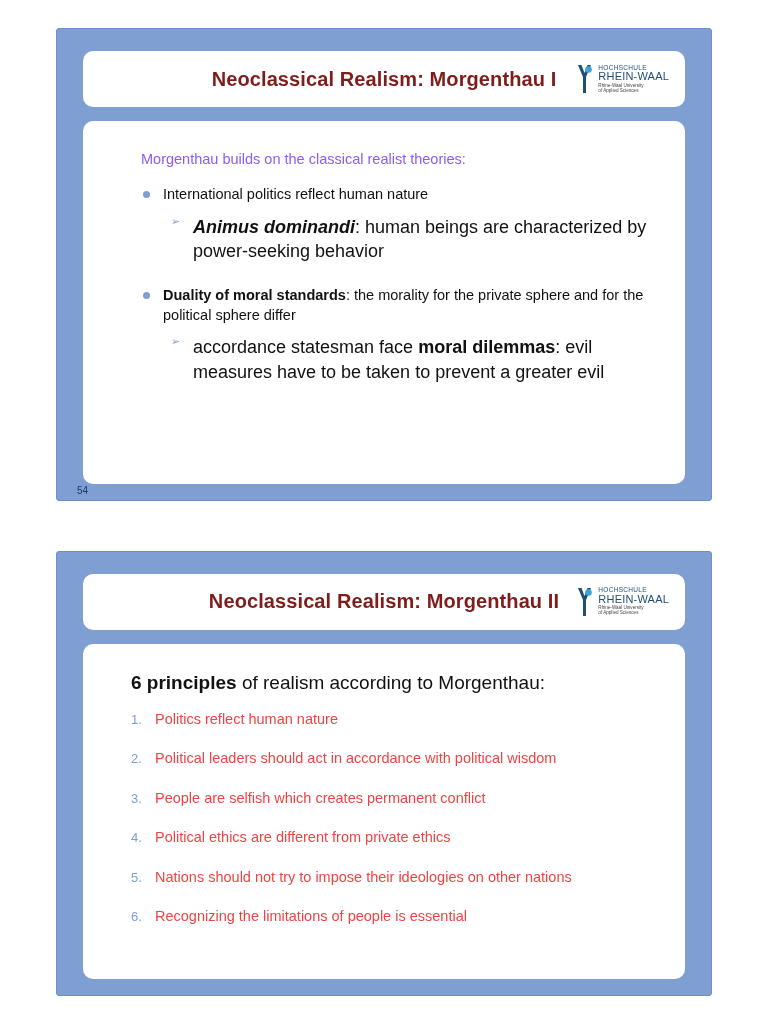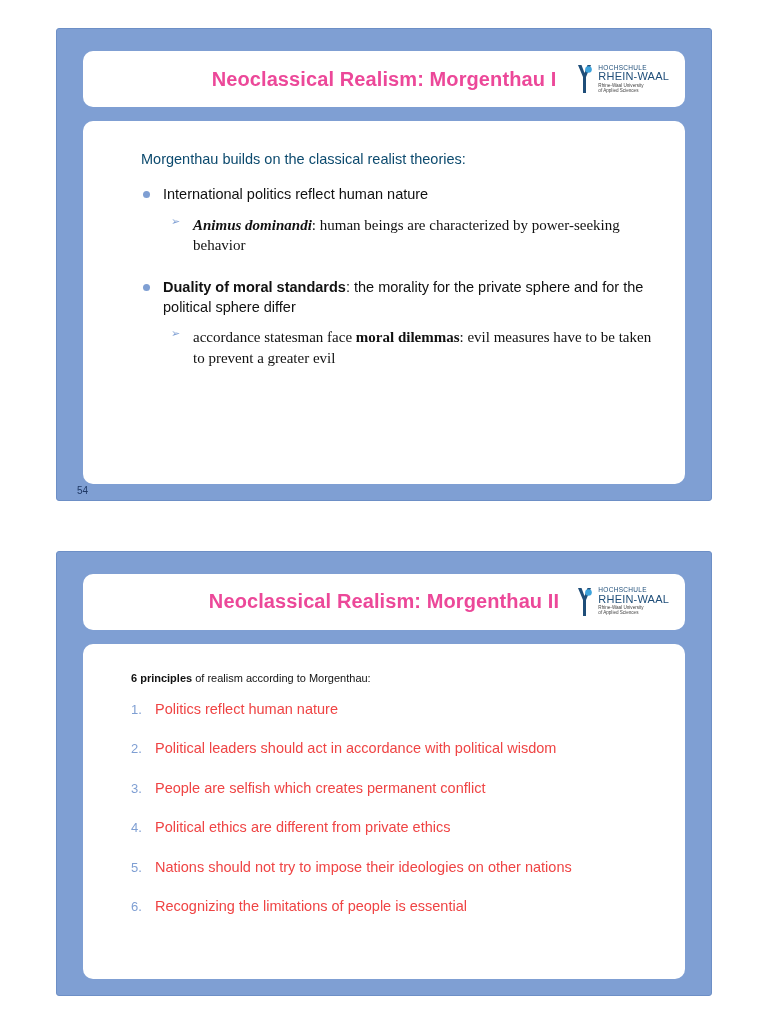--- a/index.html
+++ b/index.html
@@ -42,21 +42,21 @@
     border-radius: 10px;
     height: 56px;
     display: flex;
     align-items: center;
     justify-content: center;
     position: relative;
     padding: 0 18px;
     box-sizing: border-box;
   }
   .title-text {
-    color: #ec4899;
+    color: #7f1d1d;
     font-size: 20px;
     font-weight: bold;
     letter-spacing: 0.1px;
     text-align: left;
   }
   .logo {
     position: absolute;
     right: 16px;
     top: 50%;
     transform: translateY(-50%);
@@ -102,25 +102,25 @@
     background: #ffffff;
     border-radius: 10px;
     flex: 1;
     padding: 26px 30px 20px 30px;
     box-sizing: border-box;
     overflow: hidden;
   }
 
   .lead {
     font-size: 14.5px;
-    color: #0c4a6e;
+    color: #8b5cf6;
     margin: 4px 0 18px 28px;
   }
   .lead-2 {
-    font-size: 11px;
+    font-size: 19px;
     color: #111;
     margin: 2px 0 16px 18px;
   }
 
   ul.bullets {
     list-style: none;
     margin: 0;
     padding: 0;
   }
   ul.bullets > li {
@@ -142,24 +142,23 @@
     background: #7f9fd3;
   }
   .sub {
     list-style: none;
     margin: 10px 0 0 0;
     padding: 0;
   }
   .sub > li {
     position: relative;
     padding-left: 30px;
-    font-size: 15px;
+    font-size: 18px;
     line-height: 1.38;
     color: #111;
-    font-family: Liberation Serif, serif;
   }
   .sub > li::before {
     content: "\27A2";
     position: absolute;
     left: 8px;
     top: -1px;
     color: #7f9fd3;
     font-size: 11px;
   }
   .bi { font-weight: bold; font-style: italic; }

